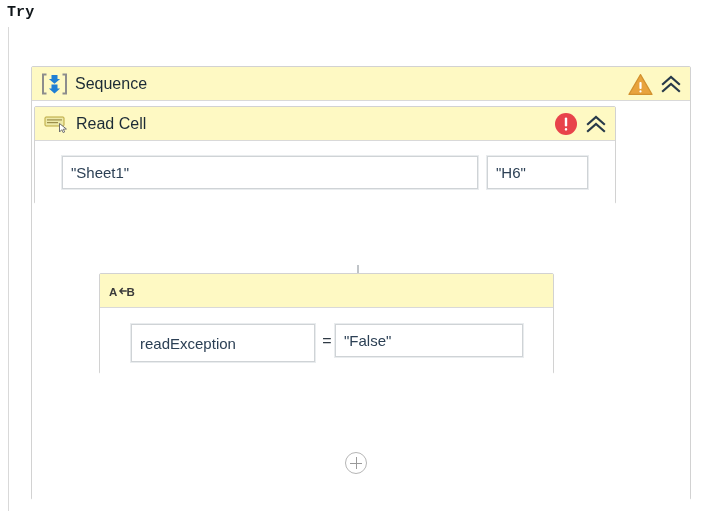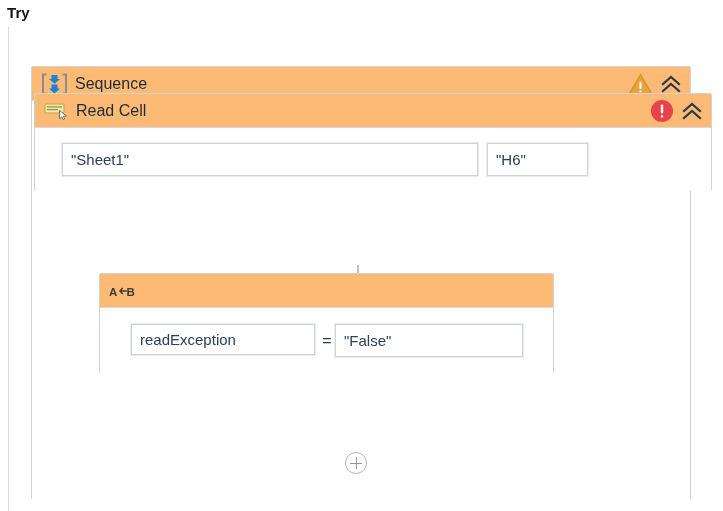--- a/index.html
+++ b/index.html
@@ -27,20 +27,21 @@
   
   .try-label {
     position: absolute;
     left: 7px;
     top: 3px;
     font-size: 15px;
     font-weight: bold;
     color: #0f1519;
     letter-spacing: 0.1px;
     line-height: 20px;
+    font-family: Liberation Mono, monospace;
   }
   .try-rail {
     position: absolute;
     left: 8px;
     top: 27px;
     width: 1px;
     height: 484px;
     background: #d9d9d9;
   }
 
@@ -48,21 +49,21 @@
   .activity {
     position: absolute;
     background: #ffffff;
     border: 1px solid #d2d2d2;
     border-radius: 2px;
     box-sizing: border-box;
   }
   .act-header {
     position: relative;
     height: 34px;
-    background: #fdba74;
+    background: #fef9c3;
     border-bottom: 1px solid #d9d9d9;
     display: flex;
     align-items: center;
     box-sizing: border-box;
     padding-left: 9px;
   }
   .act-title {
     font-size: 16px;
     color: #1c2b36;
     line-height: 34px;
@@ -90,22 +91,22 @@
     width: 660px;
     height: 434px;
   }
   #sequence > .act-body {
     height: 399px;
   }
 
   
   #readcell {
     left: 34px;
-    top: 93px;
-    width: 678px;
+    top: 106px;
+    width: 582px;
     height: 98px;
   }
   #readcell > .act-body {
     height: 63px;
   }
 
   
   #assign {
     left: 99px;
     top: 273px;
@@ -129,21 +130,21 @@
     padding: 0 8px;
     font-size: 15px;
     color: #2c4055;
     white-space: nowrap;
     overflow: hidden;
   }
 
   #f-sheet { left: 27px; top: 15px; width: 416px; height: 33px; }
   #f-cell  { left: 452px; top: 15px; width: 101px; height: 33px; }
 
-  #f-var   { left: 31px; top: 16px; width: 184px; height: 31px; }
+  #f-var   { left: 31px; top: 16px; width: 184px; height: 38px; }
   #f-val   { left: 235px; top: 16px; width: 188px; height: 33px; }
   .eq-sign {
     position: absolute;
     left: 219px;
     top: 16px;
     width: 16px;
     height: 33px;
     display: flex;
     align-items: center;
     justify-content: center;

